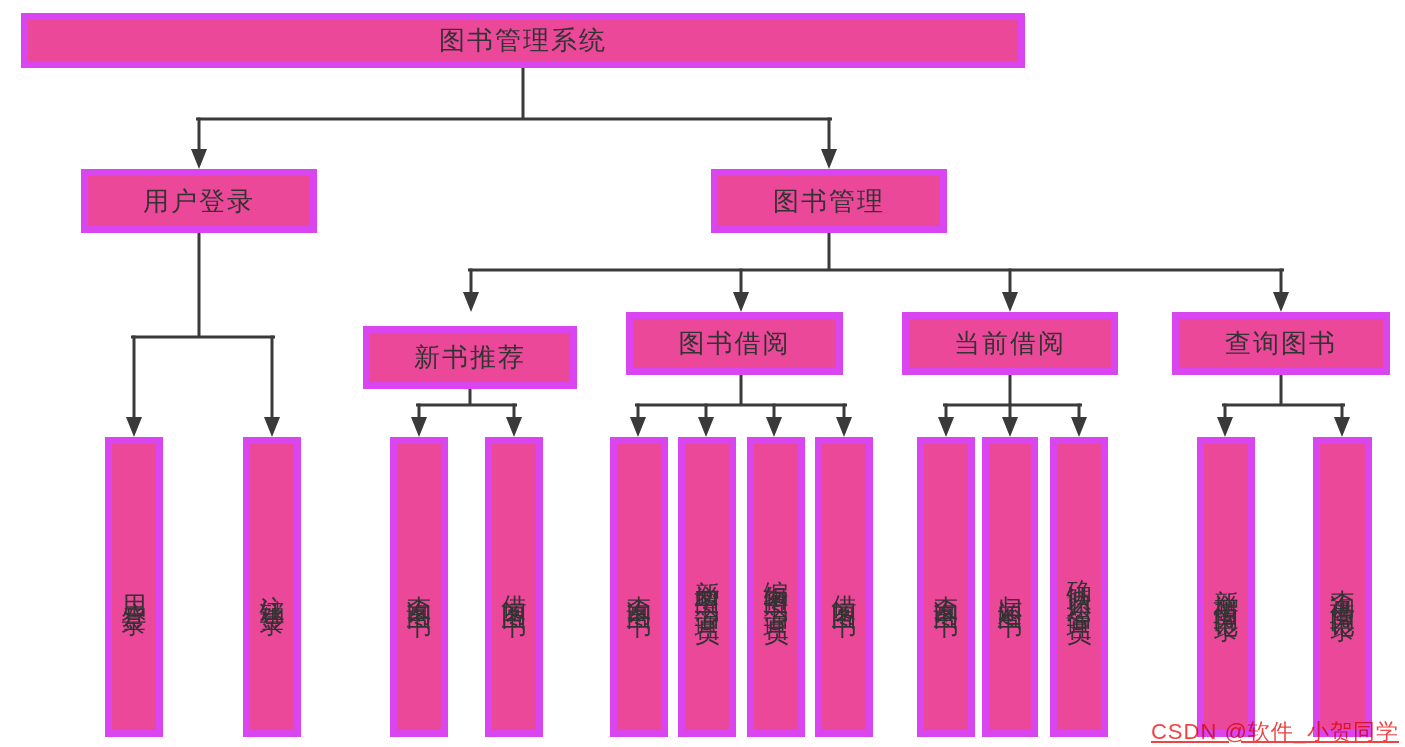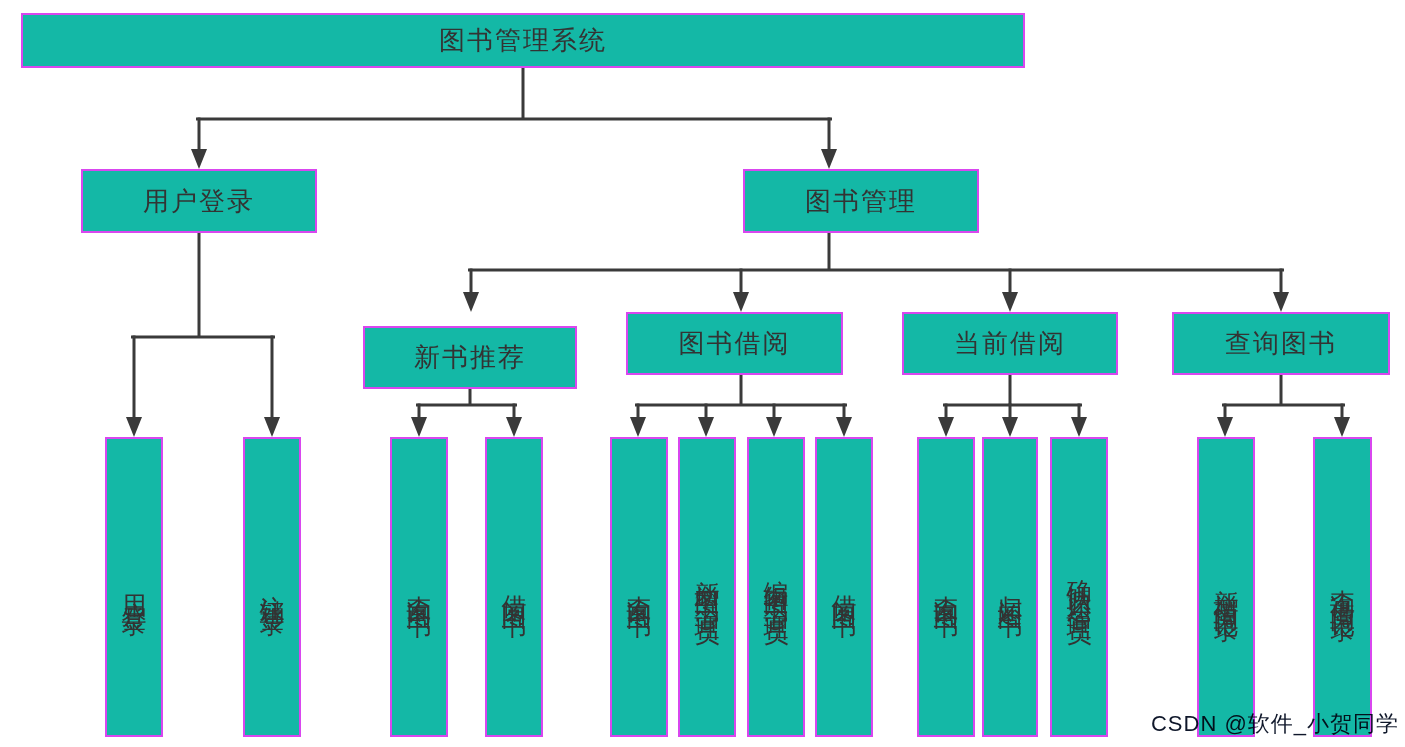--- a/index.html
+++ b/index.html
@@ -14,22 +14,22 @@
   }
   .lines {
     position: absolute;
     left: 0; top: 0;
     width: 1405px; height: 747px;
     z-index: 1;
   }
   .box {
     position: absolute;
     box-sizing: border-box;
-    background: #14b8a6;
-    border: 2px solid #d946ef;
+    background: #ec4899;
+    border: 7px solid #d946ef;
     display: flex;
     align-items: center;
     justify-content: center;
     z-index: 2;
   }
   .box.h span {
     font-size: 26px;
     letter-spacing: 2px;
     white-space: nowrap;
   }
@@ -42,27 +42,28 @@
     writing-mode: vertical-rl;
     text-orientation: mixed;
     font-size: 25px;
     letter-spacing: 6px;
     line-height: 1;
     white-space: nowrap;
   }
   .watermark {
     position: absolute;
     right: 6px;
-    bottom: 8px;
+    bottom: 0;
     font-size: 22px;
-    color: #0f172a;
+    color: #ef4444;
     letter-spacing: 1px;
     z-index: 3;
     mix-blend-mode: multiply;
     white-space: nowrap;
+    text-decoration: underline;
   }
 </style>
 </head>
 <body>
 
 <div class="canvas">
 
   <svg class="lines" viewBox="0 0 1405 747" xmlns="http://www.w3.org/2000/svg" aria-hidden="true">
     <g fill="none" stroke="#3a3a3a" stroke-width="3" stroke-linecap="square">
       <path d="M523 68 V119 M197.5 119 H830.5"></path>
@@ -103,21 +104,21 @@
     </g>
   </svg>
 
   <div class="box h" style="left:21px; top:13px; width:1004px; height:55px;">
     <span>图书管理系统</span>
   </div>
 
   <div class="box h" style="left:81px; top:169px; width:236px; height:64px;">
     <span>用户登录</span>
   </div>
-  <div class="box h" style="left:711px; top:169px; width:236px; height:64px;margin-left:32px;">
+  <div class="box h" style="left:711px; top:169px; width:236px; height:64px;">
     <span>图书管理</span>
   </div>
 
   <div class="box h" style="left:363px; top:312px; width:214px; height:63px;margin-top:14px;">
     <span>新书推荐</span>
   </div>
   <div class="box h" style="left:626px; top:312px; width:217px; height:63px;">
     <span>图书借阅</span>
   </div>
   <div class="box h" style="left:902px; top:312px; width:216px; height:63px;">

